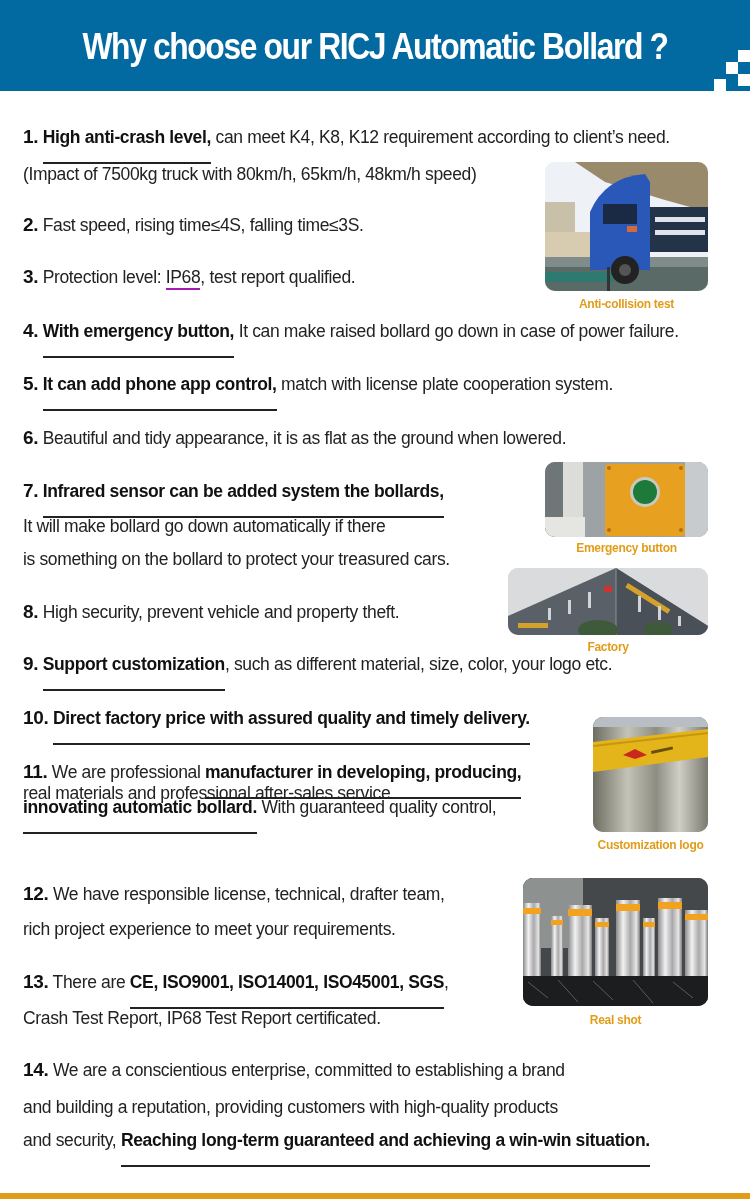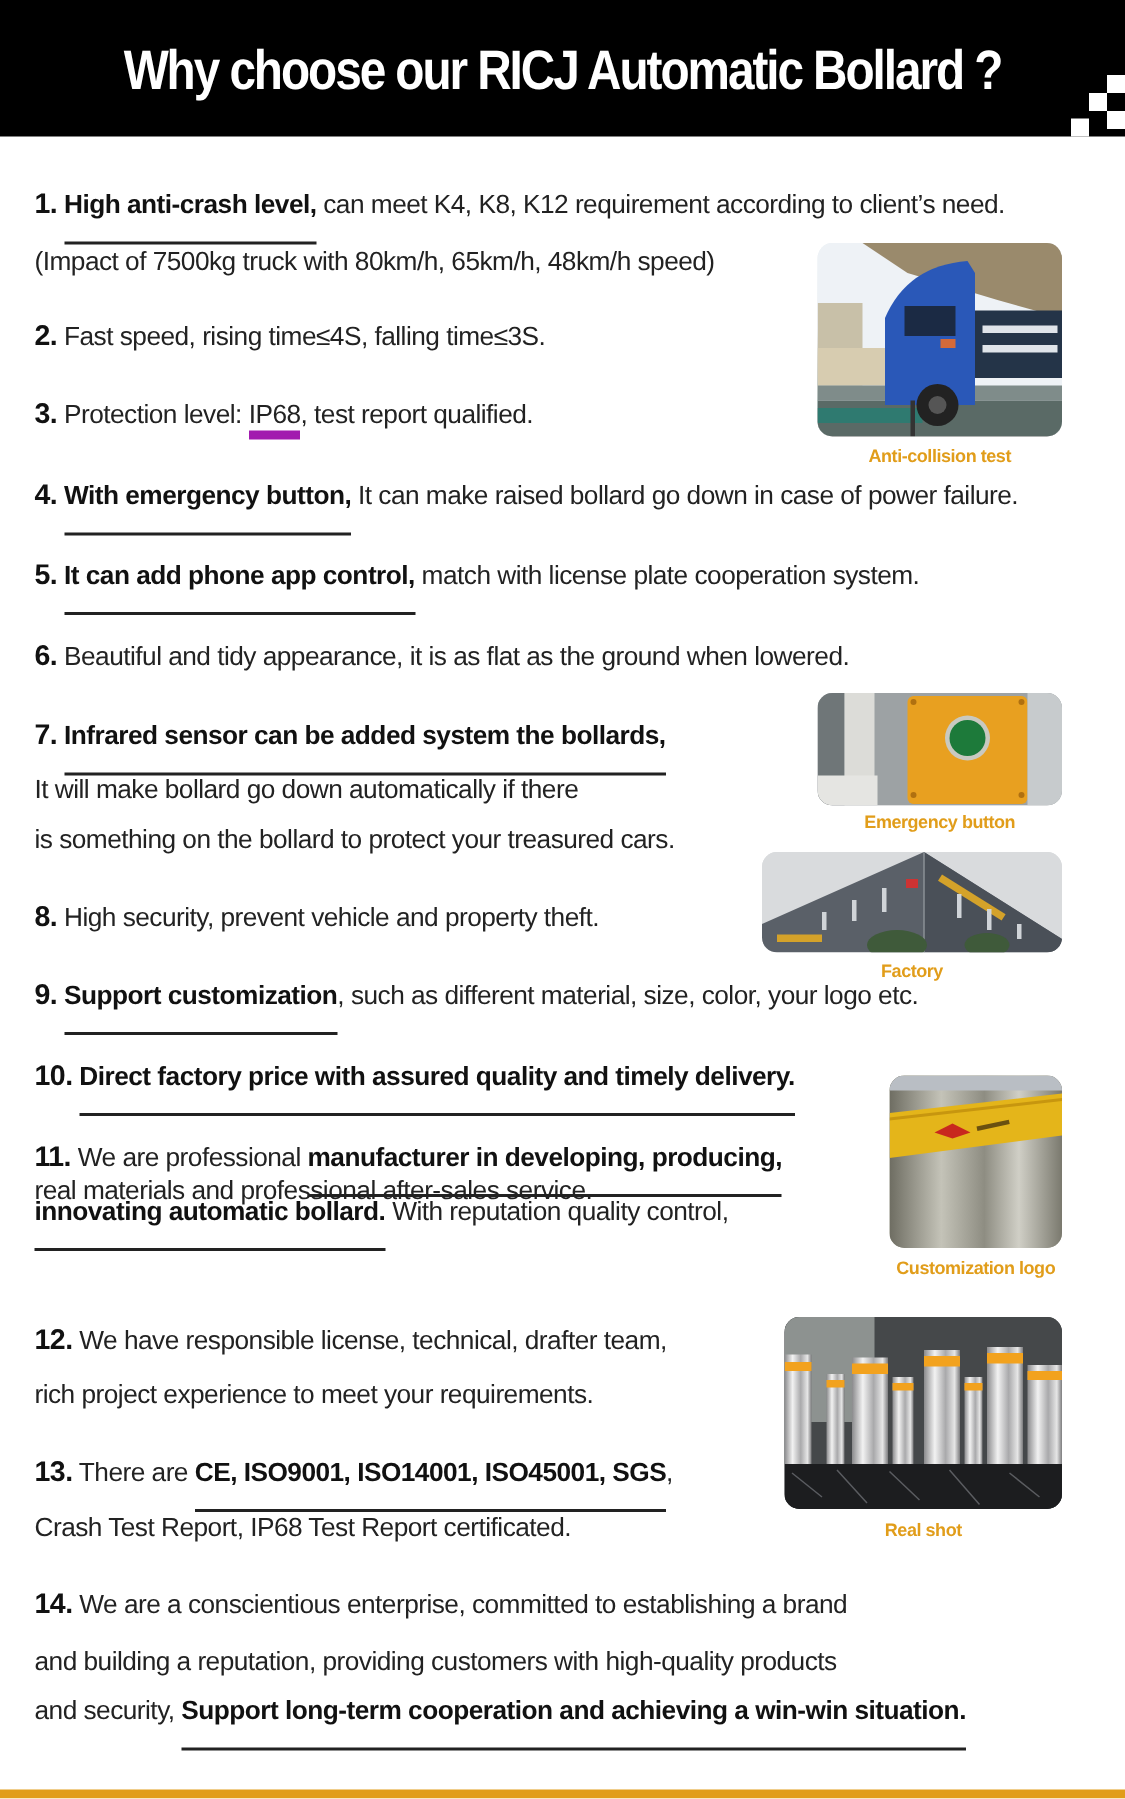--- a/index.html
+++ b/index.html
@@ -1,36 +1,36 @@
 <!DOCTYPE html>
 <html><head>
 <meta charset="utf-8">
 <style>
   * { box-sizing: border-box; margin: 0; padding: 0; }
   html, body { width: 750px; height: 1199px; background: #ffffff; overflow: hidden; }
   body { position: relative; font-family: "Liberation Sans", sans-serif; color: #222; }
 
   .header {
     position: absolute; left: 0; top: 0; width: 750px; height: 91px;
-    background: #000000;
+    background: #0369a1;
   }
   .header-title {
     position: absolute; left: 0; top: 26px; width: 750px; text-align: center;
     color: #ffffff; font-family: "Liberation Sans", sans-serif; font-weight: bold;
     font-size: 37px; letter-spacing: -1.6px; transform: scaleX(0.86); transform-origin: 375px 0;
   }
   .checker { position: absolute; width: 12px; height: 12px; background: #ffffff; }
 
   .line {
     position: absolute; left: 23px; font-size: 17.5px; color: #222;
     white-space: nowrap; letter-spacing: -0.35px;
   }
   .num { font-weight: bold; font-size: 19px; color: #111; }
   .b { font-weight: bold; color: #111; border-bottom: 2px solid #222; padding-bottom: 15px; }
-  .u { border-bottom: 6px solid #a21caf; padding-bottom: 1px; }
+  .u { border-bottom: 2px solid #a21caf; padding-bottom: 1px; }
 
   .photo {
     position: absolute; border-radius: 10px; overflow: hidden;
   }
   .caption {
     position: absolute; color: #e19d1a; font-weight: bold; font-size: 12px;
     text-align: center; letter-spacing: -0.3px;
   }
 
   .footer-bar { position: absolute; left: 0; top: 1193px; width: 750px; height: 6px; background: #e19d1a; }
@@ -157,21 +157,21 @@
 
 <div class="line" style="top:707px;">
   <span class="num">10.</span>
   <span class="b">Direct factory price with assured quality and timely delivery.</span>
 </div>
 
 <div class="line" style="top:761px;">
   <span class="num">11.</span><span> We are professional </span><span class="b">manufacturer in developing, producing, </span>
 </div>
 <div class="line" style="top:797px;">
-  <span class="b">innovating automatic bollard.</span><span> With reputation quality control,</span>
+  <span class="b">innovating automatic bollard.</span><span> With guaranteed quality control,</span>
 </div>
 <div class="line" style="top:783px;">real materials and professional after-sales service.</div>
 
 <div class="photo" style="left:593px;top:717px;width:115px;height:115px;background:#a8a89a;">
   <svg width="115" height="115" viewBox="0 0 115 115">
     <defs>
       <linearGradient id="steel" x1="0" x2="1" y1="0" y2="0">
         <stop offset="0" stop-color="#6e6d62"></stop>
         <stop offset="0.3" stop-color="#c4c3b8"></stop>
         <stop offset="0.55" stop-color="#8e8d82"></stop>
@@ -236,16 +236,16 @@
     </g>
   </svg>
 </div>
 <div class="caption" style="left:523px;top:1013px;width:185px;">Real shot</div>
 
 <div class="line" style="top:1059px;">
   <span class="num">14.</span><span> We are a conscientious enterprise, committed to establishing a brand</span>
 </div>
 <div class="line" style="top:1097px;">and building a reputation, providing customers with high-quality products</div>
 <div class="line" style="top:1130px;">
-  <span>and security, </span><span class="b">Support long-term cooperation and achieving a win-win situation.</span>
+  <span>and security, </span><span class="b">Reaching long-term guaranteed and achieving a win-win situation.</span>
 </div>
 
 <div class="footer-bar"></div>
 
 </body></html>

